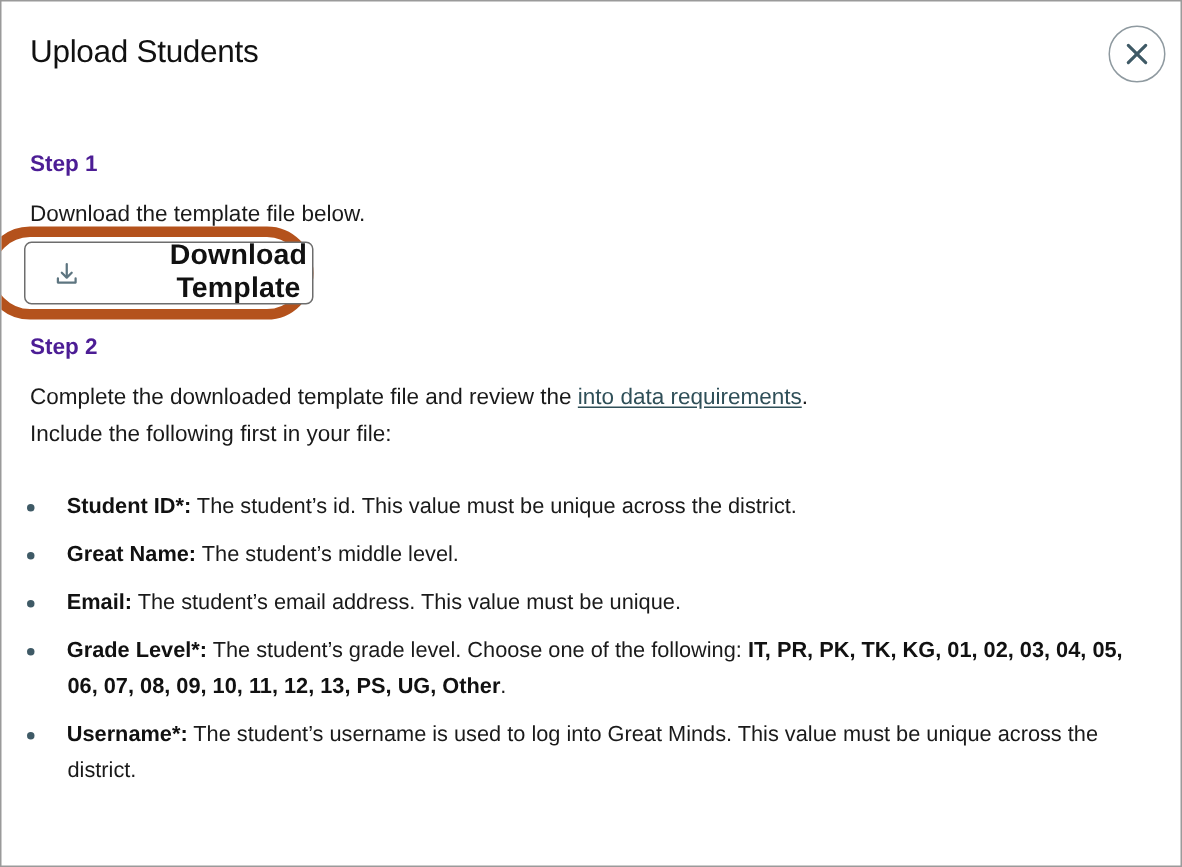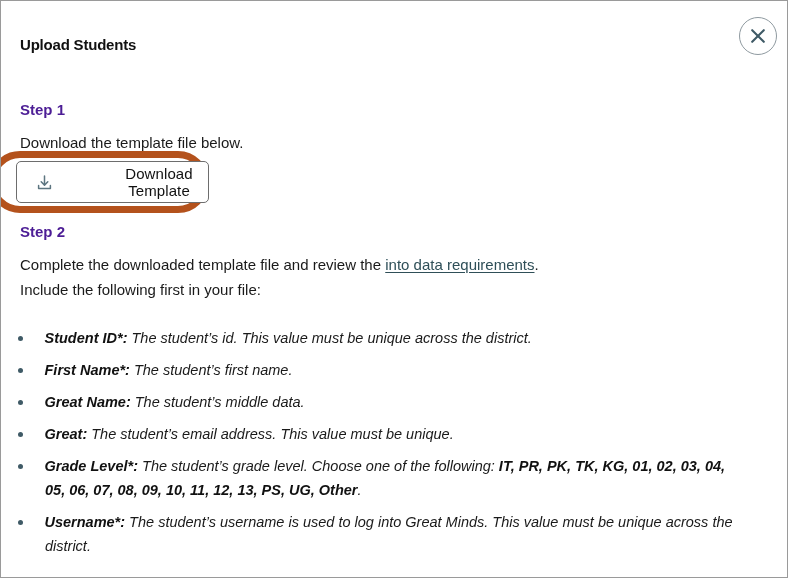--- a/index.html
+++ b/index.html
@@ -18,23 +18,23 @@
     box-sizing: border-box;
     background: #ffffff;
     border: 1px solid #9a9a9a;
     overflow: hidden;
   }
 
   
   #modal-title {
     position: absolute;
     left: 19px;
-    top: 30px;
-    font-size: 15px;
-    font-weight: 700;
+    top: 20px;
+    font-size: 21px;
+    font-weight: 400;
     letter-spacing: -0.2px;
     color: #111111;
     line-height: 28px;
     white-space: nowrap;
   }
   #close-button {
     position: absolute;
     left: 738px;
     top: 16px;
     width: 38px;
@@ -111,22 +111,22 @@
     padding: 0;
     font-family: "Liberation Sans", sans-serif;
   }
   #download-icon {
     margin-left: 19px;
     margin-right: 10px;
     display: flex;
     align-items: center;
   }
   #download-template-label {
-    font-size: 15px;
-    font-weight: 400;
+    font-size: 19px;
+    font-weight: 700;
     color: #111111;
     letter-spacing: 0.1px;
     margin-left: 47px;
   }
 
   
   #requirements-list {
     position: absolute;
     left: 0;
     top: 325px;
@@ -137,21 +137,20 @@
   }
   #requirements-list li {
     position: relative;
     padding-left: 44px;
     padding-right: 40px;
     margin-bottom: 8px;
     font-size: 14.5px;
     line-height: 24px;
     color: #1a1a1a;
     text-indent: -0.5px;
-    font-style: italic;
   }
   #requirements-list li .bullet {
     position: absolute;
     left: 17px;
     top: 10px;
     width: 5px;
     height: 5px;
     border-radius: 50%;
     background: #3f5a66;
   }
@@ -207,27 +206,24 @@
     <span>Complete the downloaded template file and review the </span><a class="doc-link" href="#">into data requirements</a><span>.</span>
   </div>
 
   <div id="step2-text2" class="body-line">Include the following first in your file:</div>
 
   <ul id="requirements-list">
     <li>
       <span class="bullet"></span><span class="term">Student ID*:</span><span> The student’s id. This value must be unique across the district.</span>
     </li>
     <li>
-      <span class="bullet"></span><span class="term">First Name*:</span><span> The student’s first name.</span>
-    </li>
-    <li>
-      <span class="bullet"></span><span class="term">Great Name:</span><span> The student’s middle data.</span>
-    </li>
-    <li>
-      <span class="bullet"></span><span class="term">Great:</span><span> The student’s email address. This value must be unique.</span>
+      <span class="bullet"></span><span class="term">Great Name:</span><span> The student’s middle level.</span>
+    </li>
+    <li>
+      <span class="bullet"></span><span class="term">Email:</span><span> The student’s email address. This value must be unique.</span>
     </li>
     <li class="wraps">
       <span class="bullet"></span><span class="term">Grade Level*:</span><span> The student’s grade level. Choose one of the following: </span><span class="grades">IT, PR, PK, TK, KG, 01, 02, 03, 04, 05, 06, 07, 08, 09, 10, 11, 12, 13, PS, UG, Other</span><span>.</span>
     </li>
     <li>
       <span class="bullet"></span><span class="term">Username*:</span><span> The student’s username is used to log into Great Minds. This value must be unique across the district.</span>
     </li>
 
   </ul>
 

